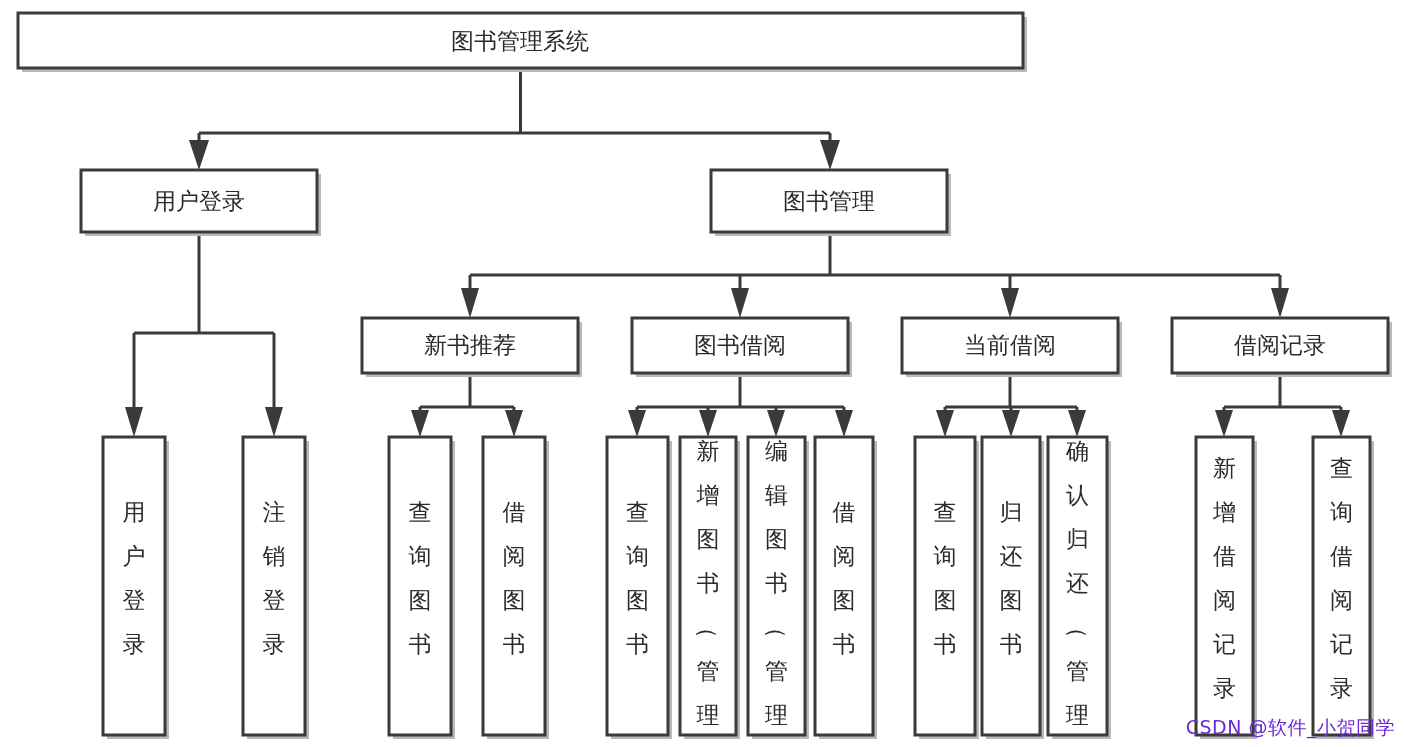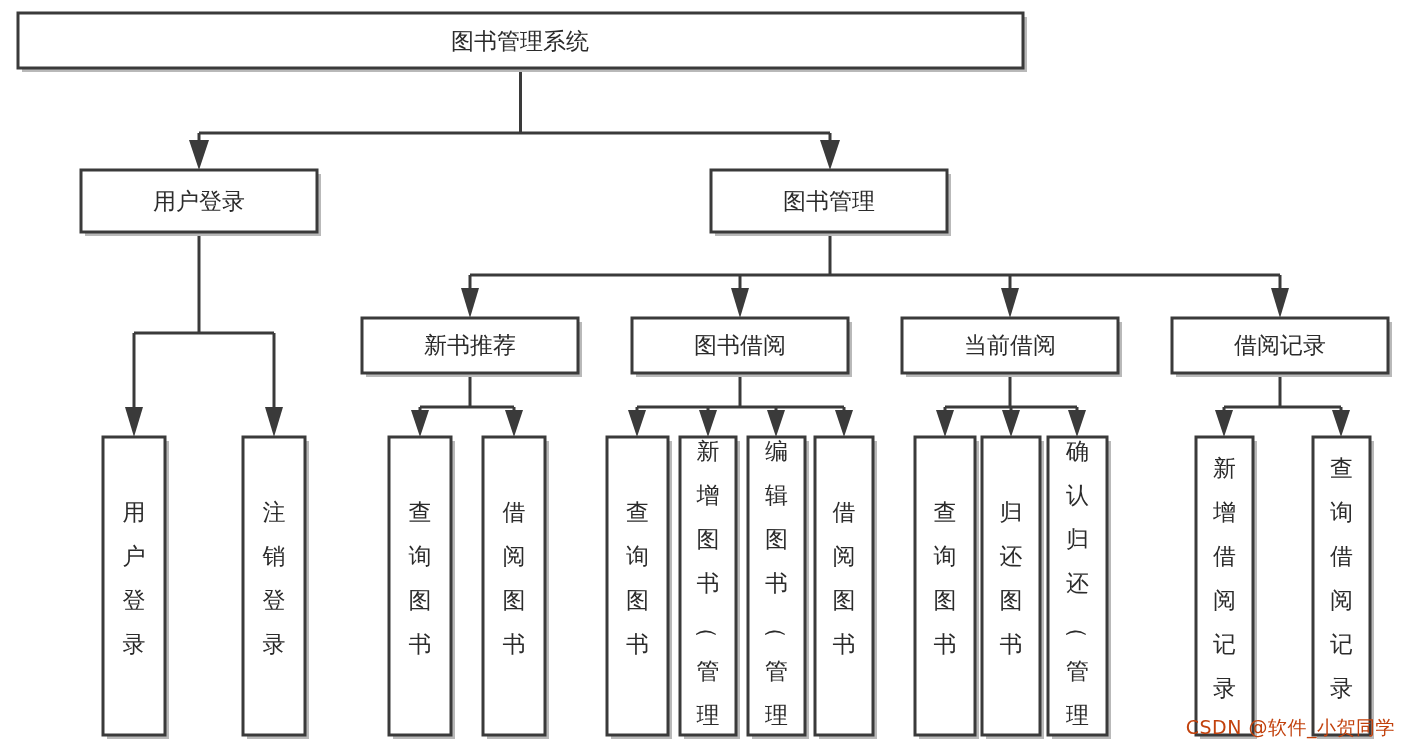--- a/index.html
+++ b/index.html
@@ -56,21 +56,21 @@
     font-family: "DejaVu Sans", "Liberation Sans", sans-serif;
     font-size: 23px;
     text-anchor: middle;
   }
   .watermark {
     position: absolute;
     right: 10px;
     bottom: 6px;
     font-family: "DejaVu Sans", "Liberation Sans", sans-serif;
     font-size: 19px;
-    color: #c2410c;
+    color: #6d28d9;
     white-space: nowrap;
     letter-spacing: 0.5px;
   }
 </style>
 </head>
 <body>
 
 <div id="diagram-root">
   <svg class="diagram" viewBox="0 0 1405 747" xmlns="http://www.w3.org/2000/svg">
 

